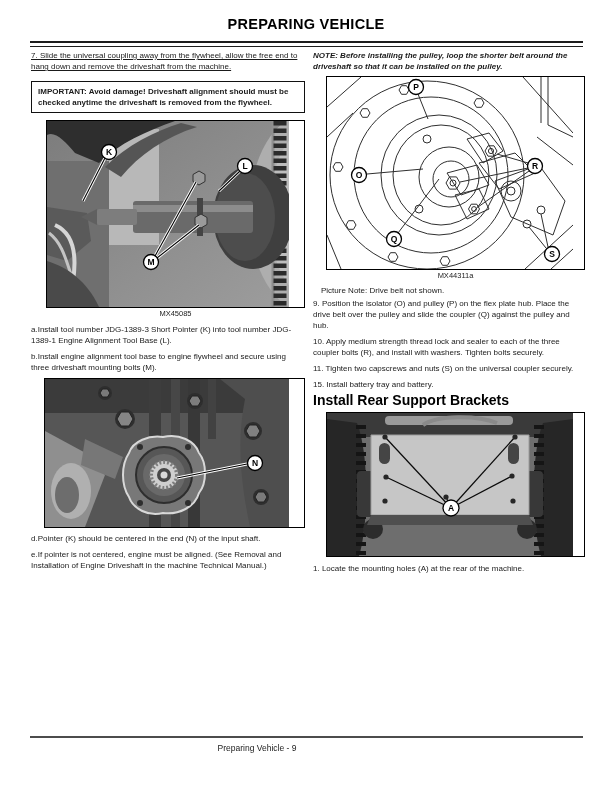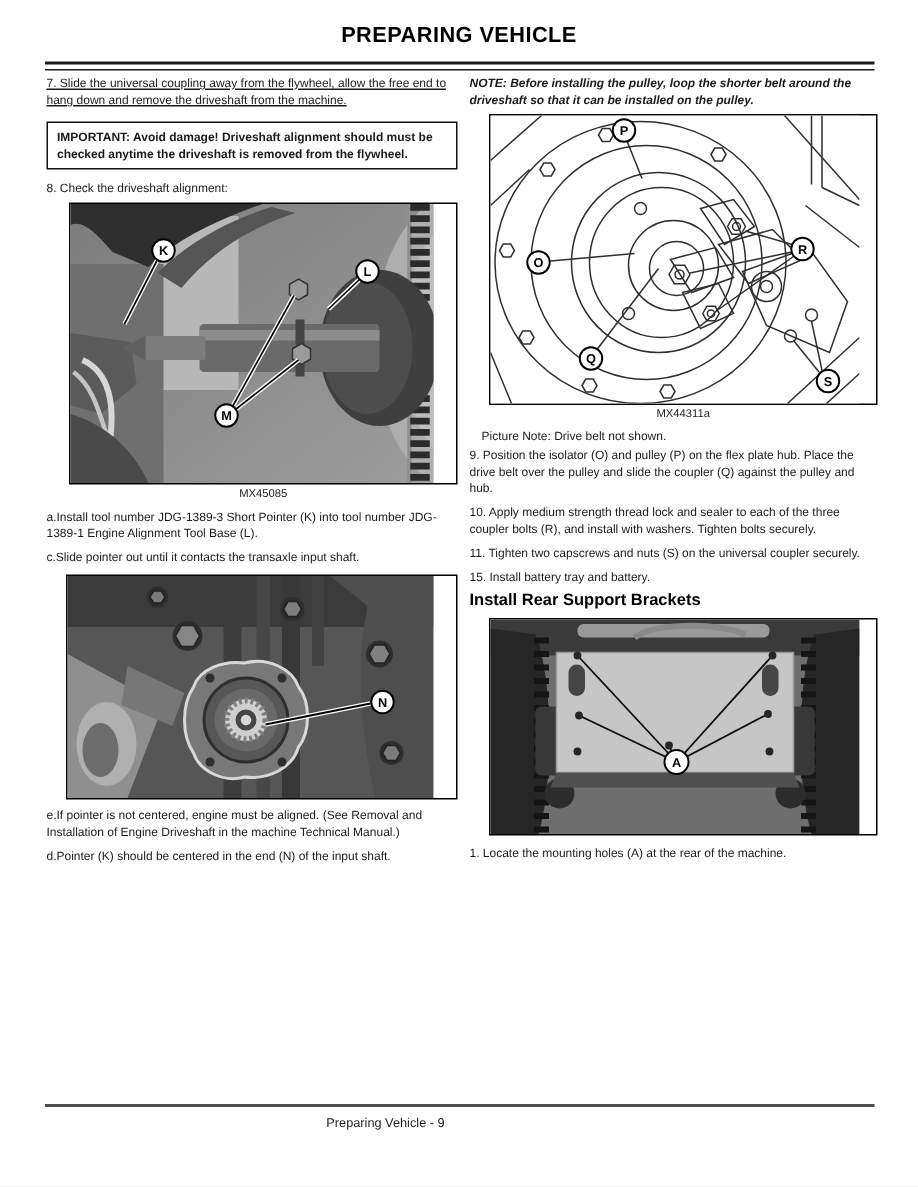--- a/index.html
+++ b/index.html
@@ -23,21 +23,21 @@
   p.step7{margin-bottom:9px;text-decoration:underline;}
   .important-box{
     border:1.5px solid #111; padding:4px 6px; font-weight:bold;
     margin:0 0 7px 0; line-height:11px;
   }
   p.step8{margin-bottom:4px;}
   p.note{font-weight:bold; font-style:italic; margin-bottom:4px;}
   p.picture-note{font-weight:normal; margin:0 0 2px 8px;}
   p.mb6{margin-bottom:6px;}
   h2.section-heading{
-    font-size:11px; font-weight:bold; margin:3px 0 6px 0; color:#000;
+    font-size:14px; font-weight:bold; margin:3px 0 6px 0; color:#000;
   }
   .figure{margin:0 0 5px 13px;}
   .figure.f1{margin-left:15px; margin-bottom:6px;}
   .fig-frame{border:1px solid #000; font-size:0; line-height:0;}
   .fig-label{
     text-align:center; font-size:7.5px; line-height:9px; padding-top:1px; color:#222;
   }
   svg text.co{
     font-family:"Liberation Sans", sans-serif; font-weight:bold; font-size:8.5px;
     text-anchor:middle; fill:#000;
@@ -56,21 +56,20 @@
 <div class="page">
 
   <div class="title">PREPARING VEHICLE</div>
   <div class="header-rule"></div>
 
   <div class="col col-left">
     <p class="step7">7. Slide the universal coupling away from the flywheel, allow the free end to hang down and remove the driveshaft from the machine.</p>
 
     <div class="important-box">IMPORTANT: Avoid damage! Driveshaft alignment should must be checked anytime the driveshaft is removed from the flywheel.</div>
 
-    <p class="step8">8. Check the driveshaft alignment:</p>
 
     <div class="figure f1">
       <div class="fig-frame">
         <svg width="242" height="186" viewBox="0 0 242 186">
           <defs>
             <linearGradient id="f1bg" x1="0" y1="0" x2="1" y2="1">
               <stop offset="0" stop-color="#7c7c7c"></stop>
                 <stop offset="1" stop-color="#9d9d9d"></stop>
             </linearGradient>
           </defs>
@@ -121,21 +120,21 @@
           <g>
             <circle cx="104" cy="141" r="7.5" fill="#ffffff" stroke="#000000" stroke-width="1.3"></circle>
             <text class="co" x="104" y="144">M</text>
           </g>
         </svg>
       </div>
       <div class="fig-label">MX45085</div>
     </div>
 
     <p>a.Install tool number JDG-1389-3 Short Pointer (K) into tool number JDG-1389-1 Engine Alignment Tool Base (L).</p>
-    <p class="mb6">c.Slide pointer out until it contacts the transaxle input shaft.</p>
+    <p>b.Install engine alignment tool base to engine flywheel and secure using three driveshaft mounting bolts (M).</p>
 
     <div class="figure">
       <div class="fig-frame">
         <svg width="244" height="148" viewBox="0 0 244 148">
           <rect width="244" height="148" fill="#565656"></rect>
           <rect width="244" height="34" fill="#3b3b3b"></rect>
           <rect x="104" y="0" width="12" height="148" fill="#3d3d3d"></rect>
           <rect x="126" y="0" width="9" height="148" fill="#474747"></rect>
           <rect x="143" y="0" width="12" height="148" fill="#383838"></rect>
           <rect x="163" y="0" width="8" height="60" fill="#424242"></rect>
@@ -172,22 +171,22 @@
           <line x1="202" y1="85" x2="132" y2="99" stroke="#ffffff" stroke-width="3"></line>
           <line x1="202" y1="85" x2="132" y2="99" stroke="#000000" stroke-width="1.2"></line>
           <g>
             <circle cx="210" cy="84" r="7.5" fill="#ffffff" stroke="#000000" stroke-width="1.3"></circle>
             <text class="co" x="210" y="87">N</text>
           </g>
         </svg>
       </div>
     </div>
 
+    <p>d.Pointer (K) should be centered in the end (N) of the input shaft.</p>
     <p>e.If pointer is not centered, engine must be aligned. (See Removal and Installation of Engine Driveshaft in the machine Technical Manual.)</p>
-    <p>d.Pointer (K) should be centered in the end (N) of the input shaft.</p>
   </div>
 
   <div class="col col-right">
     <p class="note">NOTE: Before installing the pulley, loop the shorter belt around the driveshaft so that it can be installed on the pulley.</p>
 
     <div class="figure">
       <div class="fig-frame">
         <svg width="246" height="192" viewBox="0 0 246 192">
           <rect width="246" height="192" fill="#ffffff"></rect>
           <g stroke="#2f2f2f" stroke-width="1" fill="none">

